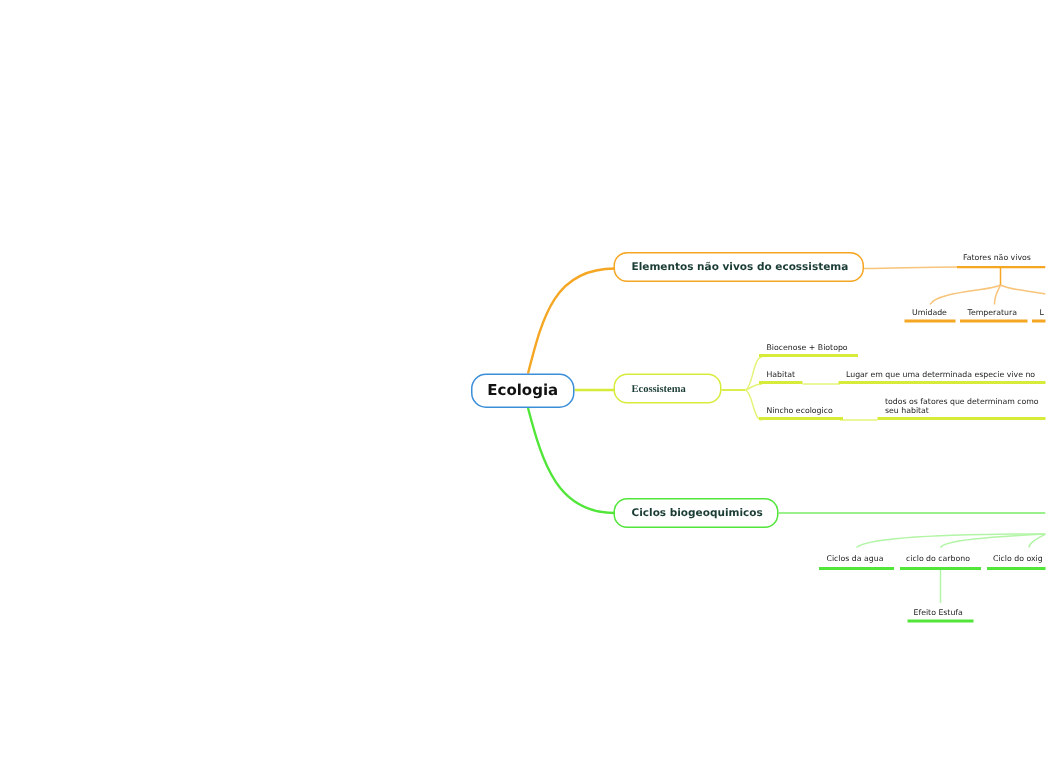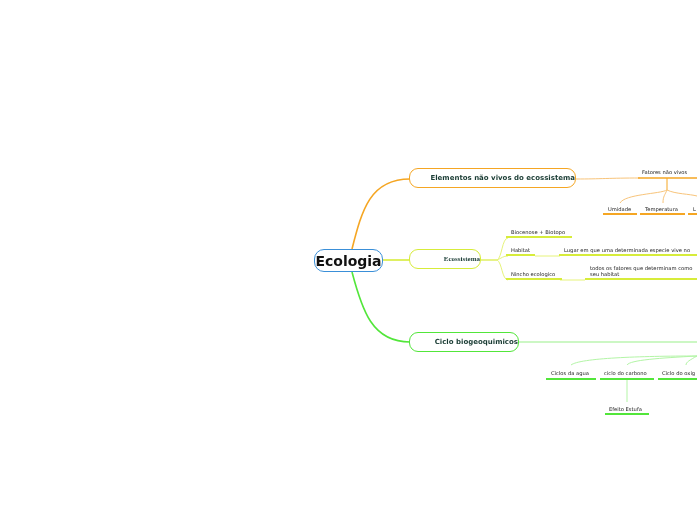--- a/index.html
+++ b/index.html
@@ -9,26 +9,26 @@
     }
     svg.links { position: absolute; left: 0; top: 0; }
     .node {
       position: absolute; box-sizing: border-box; background: #fff;
       display: flex; align-items: center; justify-content: center;
       white-space: nowrap;
     }
     .root {
       left: 314px; top: 249px; width: 69px; height: 23px;
       border: 1.5px solid #3a8fd8; border-radius: 10px;
-      font-weight: bold; font-size: 14px; color: #111;
+      font-weight: bold; font-size: 10px; color: #111;
     }
     .main {
       height: 20px; border-radius: 9px; border: 1.5px solid;
       font-weight: bold; font-size: 7px; color: #1a3c34;
-      justify-content: flex-end; padding-left: 28px;
+      justify-content: flex-start; padding-left: 11px;
     }
     .main.orange { border-color: #f5a623; }
     .main.yellow { border-color: #d7ec3a; font-family: Liberation Serif, serif; }
     .main.green { border-color: #52e63a; }
     .leaf {
       position: absolute; font-size: 5.2px; color: #222; white-space: nowrap;
       line-height: 6px;
     }
     .uline { position: absolute; height: 2px; }
   </style>
@@ -66,21 +66,21 @@
   <span>Ecologia</span>
 </div>
 
 <div class="node main orange" style="left:409px; top:168px; width:167px;">
   <span>Elementos não vivos do ecossistema</span>
 </div>
 <div class="node main yellow" style="left:409px; top:249px; width:72px;">
   <span>Ecossistema</span>
 </div>
 <div class="node main green" style="left:409px; top:332px; width:110px;">
-  <span>Ciclo biogeoquimicos</span>
+  <span>Ciclos biogeoquimicos</span>
 </div>
 
 <div class="leaf" style="left:642px; top:169px;">Fatores não vivos</div>
 <div class="leaf" style="left:608px; top:206px;">Umidade</div>
 <div class="uline" style="left:603px; top:213px; width:34px; background:#f5a623;"></div>
 <div class="leaf" style="left:645px; top:206px;">Temperatura</div>
 <div class="uline" style="left:640px; top:213px; width:45px; background:#f5a623;"></div>
 <div class="leaf" style="left:693px; top:206px;">L</div>
 <div class="uline" style="left:688px; top:213px; width:9px; background:#f5a623;"></div>
 

